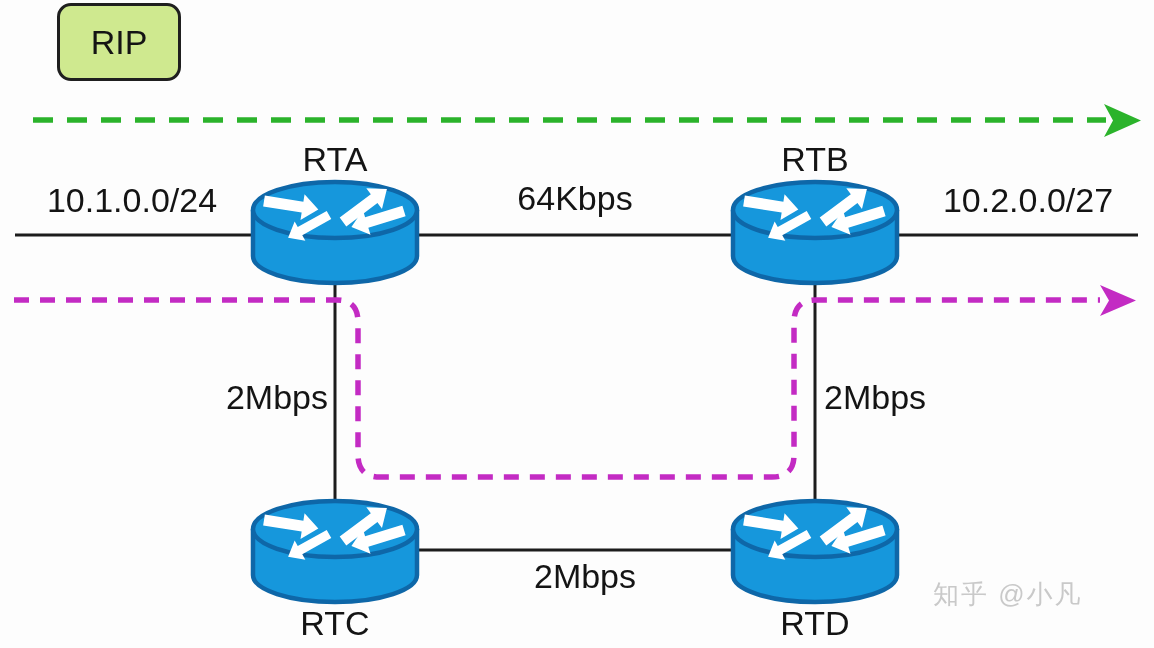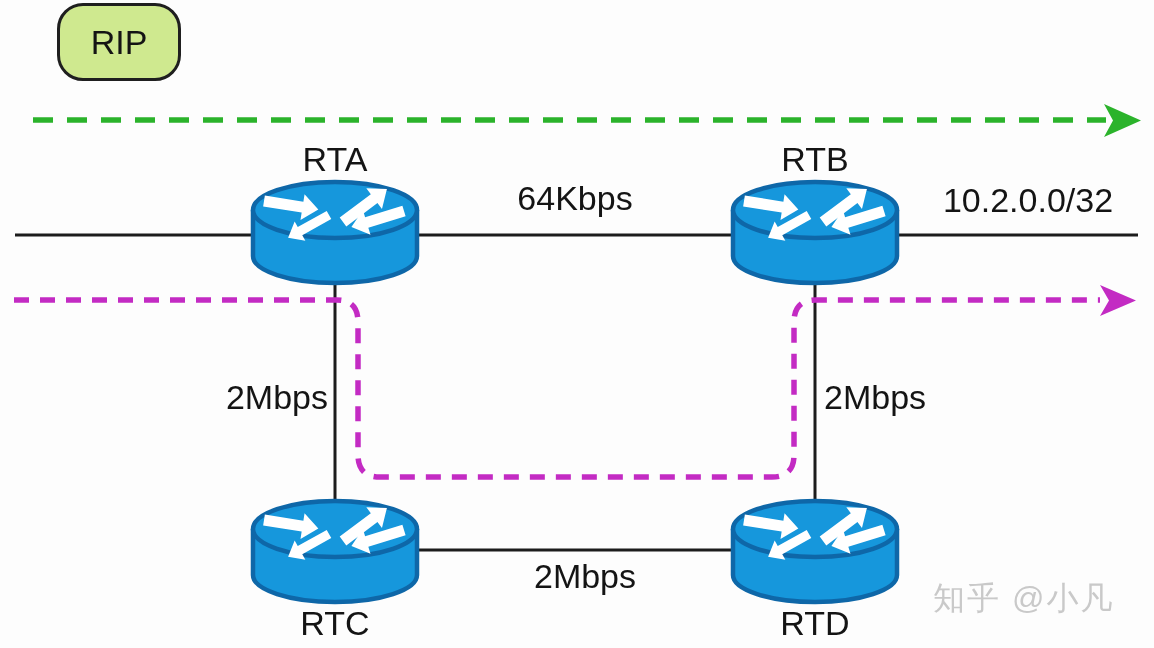--- a/index.html
+++ b/index.html
@@ -5,37 +5,37 @@
   html,body{margin:0;padding:0;background:#ffffff;}
   #stage{
     position:relative;width:1154px;height:648px;background:#fdfdfd;
     font-family:"Liberation Sans",sans-serif;overflow:hidden;
   }
   #diagram-svg{position:absolute;left:0;top:0;}
   .lbl{position:absolute;font-size:34px;color:#141414;white-space:nowrap;}
   .c{text-align:center;}
   .box{
     position:absolute;display:flex;align-items:center;justify-content:center;
-    font-size:34px;color:#141414;border-radius:26px;
+    font-size:34px;color:#141414;border-radius:14px;
   }
   .rip-box{left:57px;top:3px;width:118px;height:72px;
     background:var(--rip-box-fill);border:3px solid var(--rip-box-border);}
   .ospf-box{left:18px;top:341px;width:154px;height:73px;
     background:var(--ospf-box-fill);border:3px solid var(--ospf-box-border);}
   .rta-l{left:255px;top:140px;width:160px;}
   .rtb-l{left:735px;top:140px;width:160px;}
   .rtc-l{left:255px;top:604px;width:160px;}
   .rtd-l{left:735px;top:604px;width:160px;}
   .net-left{left:22px;top:181px;width:220px;}
   .net-right{left:918px;top:181px;width:220px;}
   .sp-top{left:475px;top:179px;width:200px;}
   .sp-left{left:180px;top:378px;width:148px;text-align:right;}
   .sp-right{left:824px;top:378px;width:148px;text-align:left;}
   .sp-bottom{left:485px;top:557px;width:200px;}
-  .wm{position:absolute;left:933px;top:577px;font-size:32px;
+  .wm{position:absolute;left:933px;top:577px;font-size:26px;
     color:var(--watermark-text);letter-spacing:2px;white-space:nowrap;}
 </style>
 </head>
 <body>
 
 <div id="stage">
 
   <svg id="diagram-svg" width="1154" height="648" viewBox="0 0 1154 648">
     <defs>
       <polygon id="arr" points="0,-5.5 39,-5.5 39,-13 55,0 39,13 39,5.5 0,5.5" style="fill:#ffffff"></polygon>
@@ -76,21 +76,22 @@
 
   <div class="box rip-box">
     <span>RIP</span>
   </div>
 
   <div class="lbl c rtb-l">RTB</div>
   <div class="lbl c rta-l">RTA</div>
   <div class="lbl c rtd-l">RTD</div>
   <div class="lbl c rtc-l">RTC</div>
 
-  <div class="lbl c net-right">10.2.0.0/32</div>
+  <div class="lbl c net-left">10.1.0.0/24</div>
+  <div class="lbl c net-right">10.2.0.0/27</div>
 
   <div class="lbl c sp-top">64Kbps</div>
   <div class="lbl sp-left">2Mbps</div>
   <div class="lbl sp-right">2Mbps</div>
   <div class="lbl c sp-bottom">2Mbps</div>
 
   <div class="wm">知乎 @小凡</div>
 </div>
 
 </body></html>

